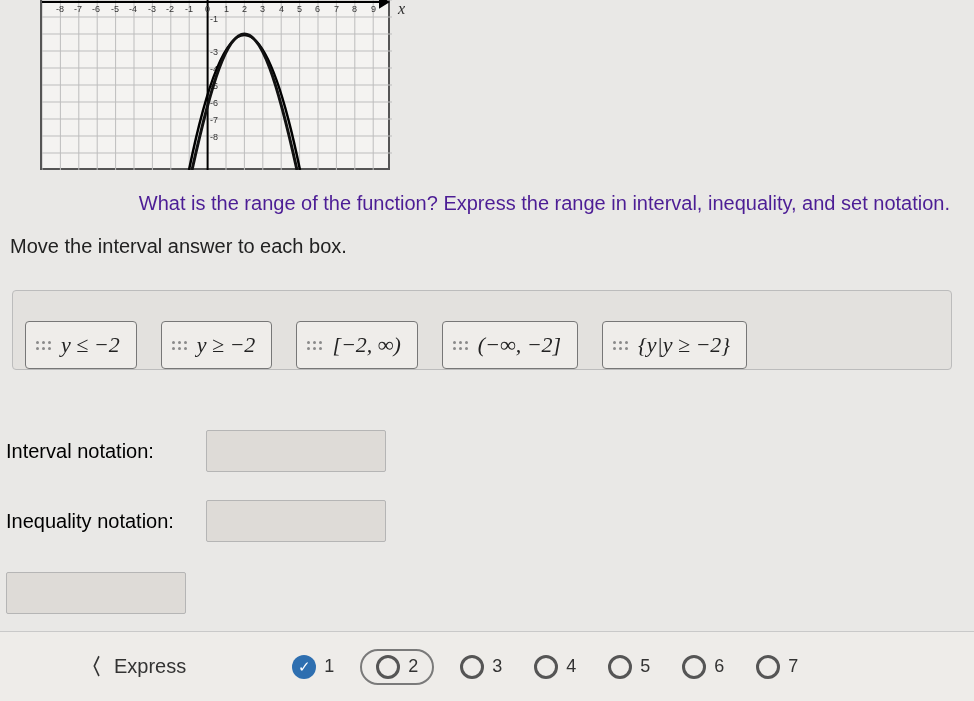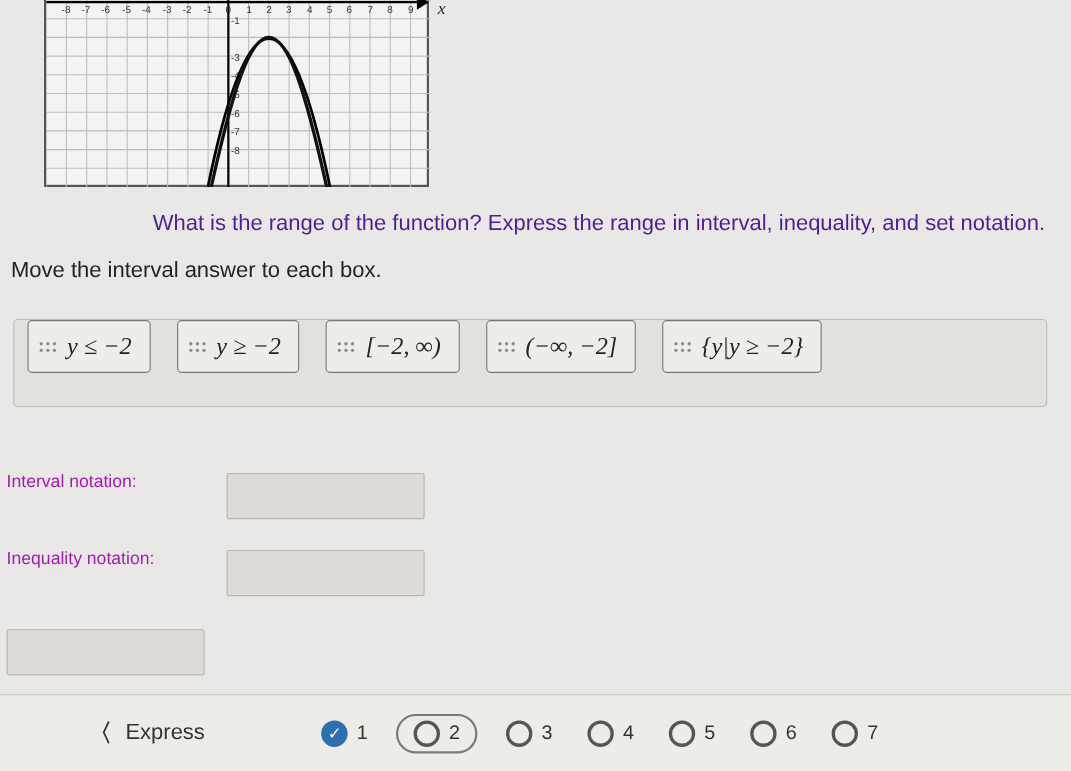--- a/index.html
+++ b/index.html
@@ -44,21 +44,21 @@
   .tile-bank {
     position: absolute;
     top: 290px;
     left: 12px;
     width: 940px;
     height: 80px;
     border: 1px solid #bcbcbc;
     border-radius: 4px;
     background: #e3e1de;
     display: flex;
-    align-items: flex-start;
+    align-items: flex-end;
     padding: 0 12px;
     gap: 24px;
   }
   .tile {
     display: inline-flex;
     align-items: center;
     height: 48px;
     padding: 0 16px 0 10px;
     border: 1px solid #777;
     border-radius: 4px;
@@ -80,22 +80,23 @@
   .tile .handle span {
     width: 3px; height: 3px; background: #8a8a8a; border-radius: 50%;
   }
   .tile .math { font-style: italic; }
   .upright { font-style: normal; }
 
   .row {
     position: absolute;
     left: 0;
     display: flex;
-    font-size: 16px;
-    color: #a21caf;
+    align-items: center;
+    font-size: 20px;
+    color: #000000;
   }
   .row-interval { top: 430px; }
   .row-ineq     { top: 500px; }
   .row-set      { top: 572px; }
 
   .row-label { width: 200px; padding-left: 6px; }
 
   .dropzone {
     width: 180px;
     height: 42px;

